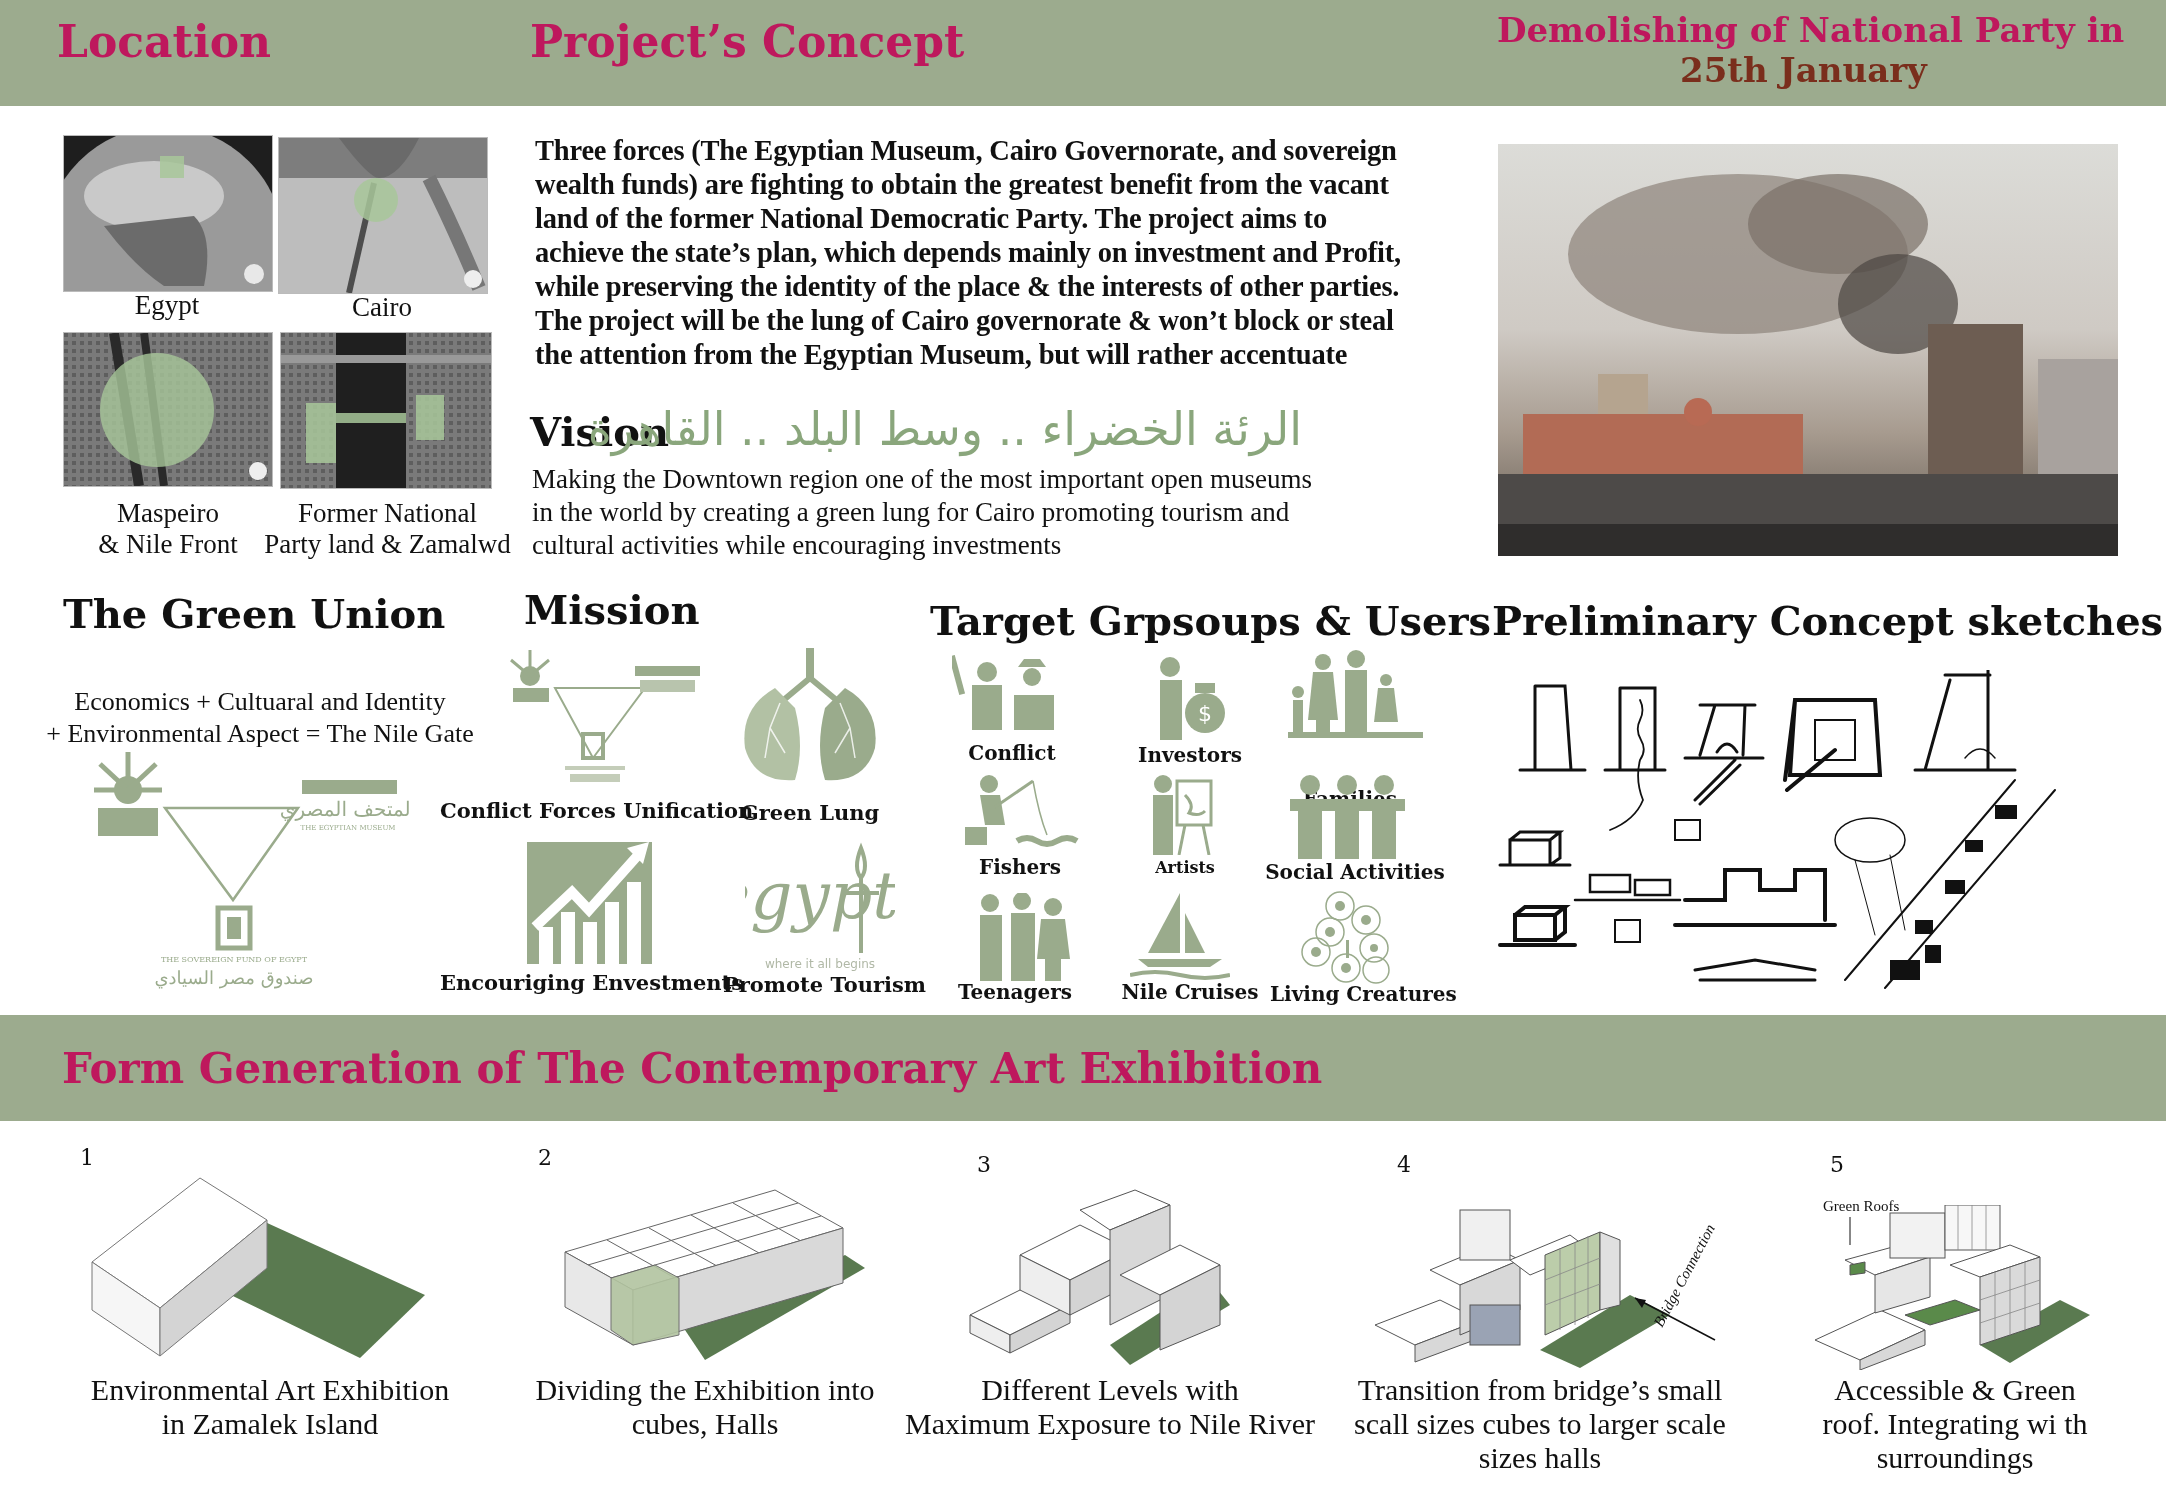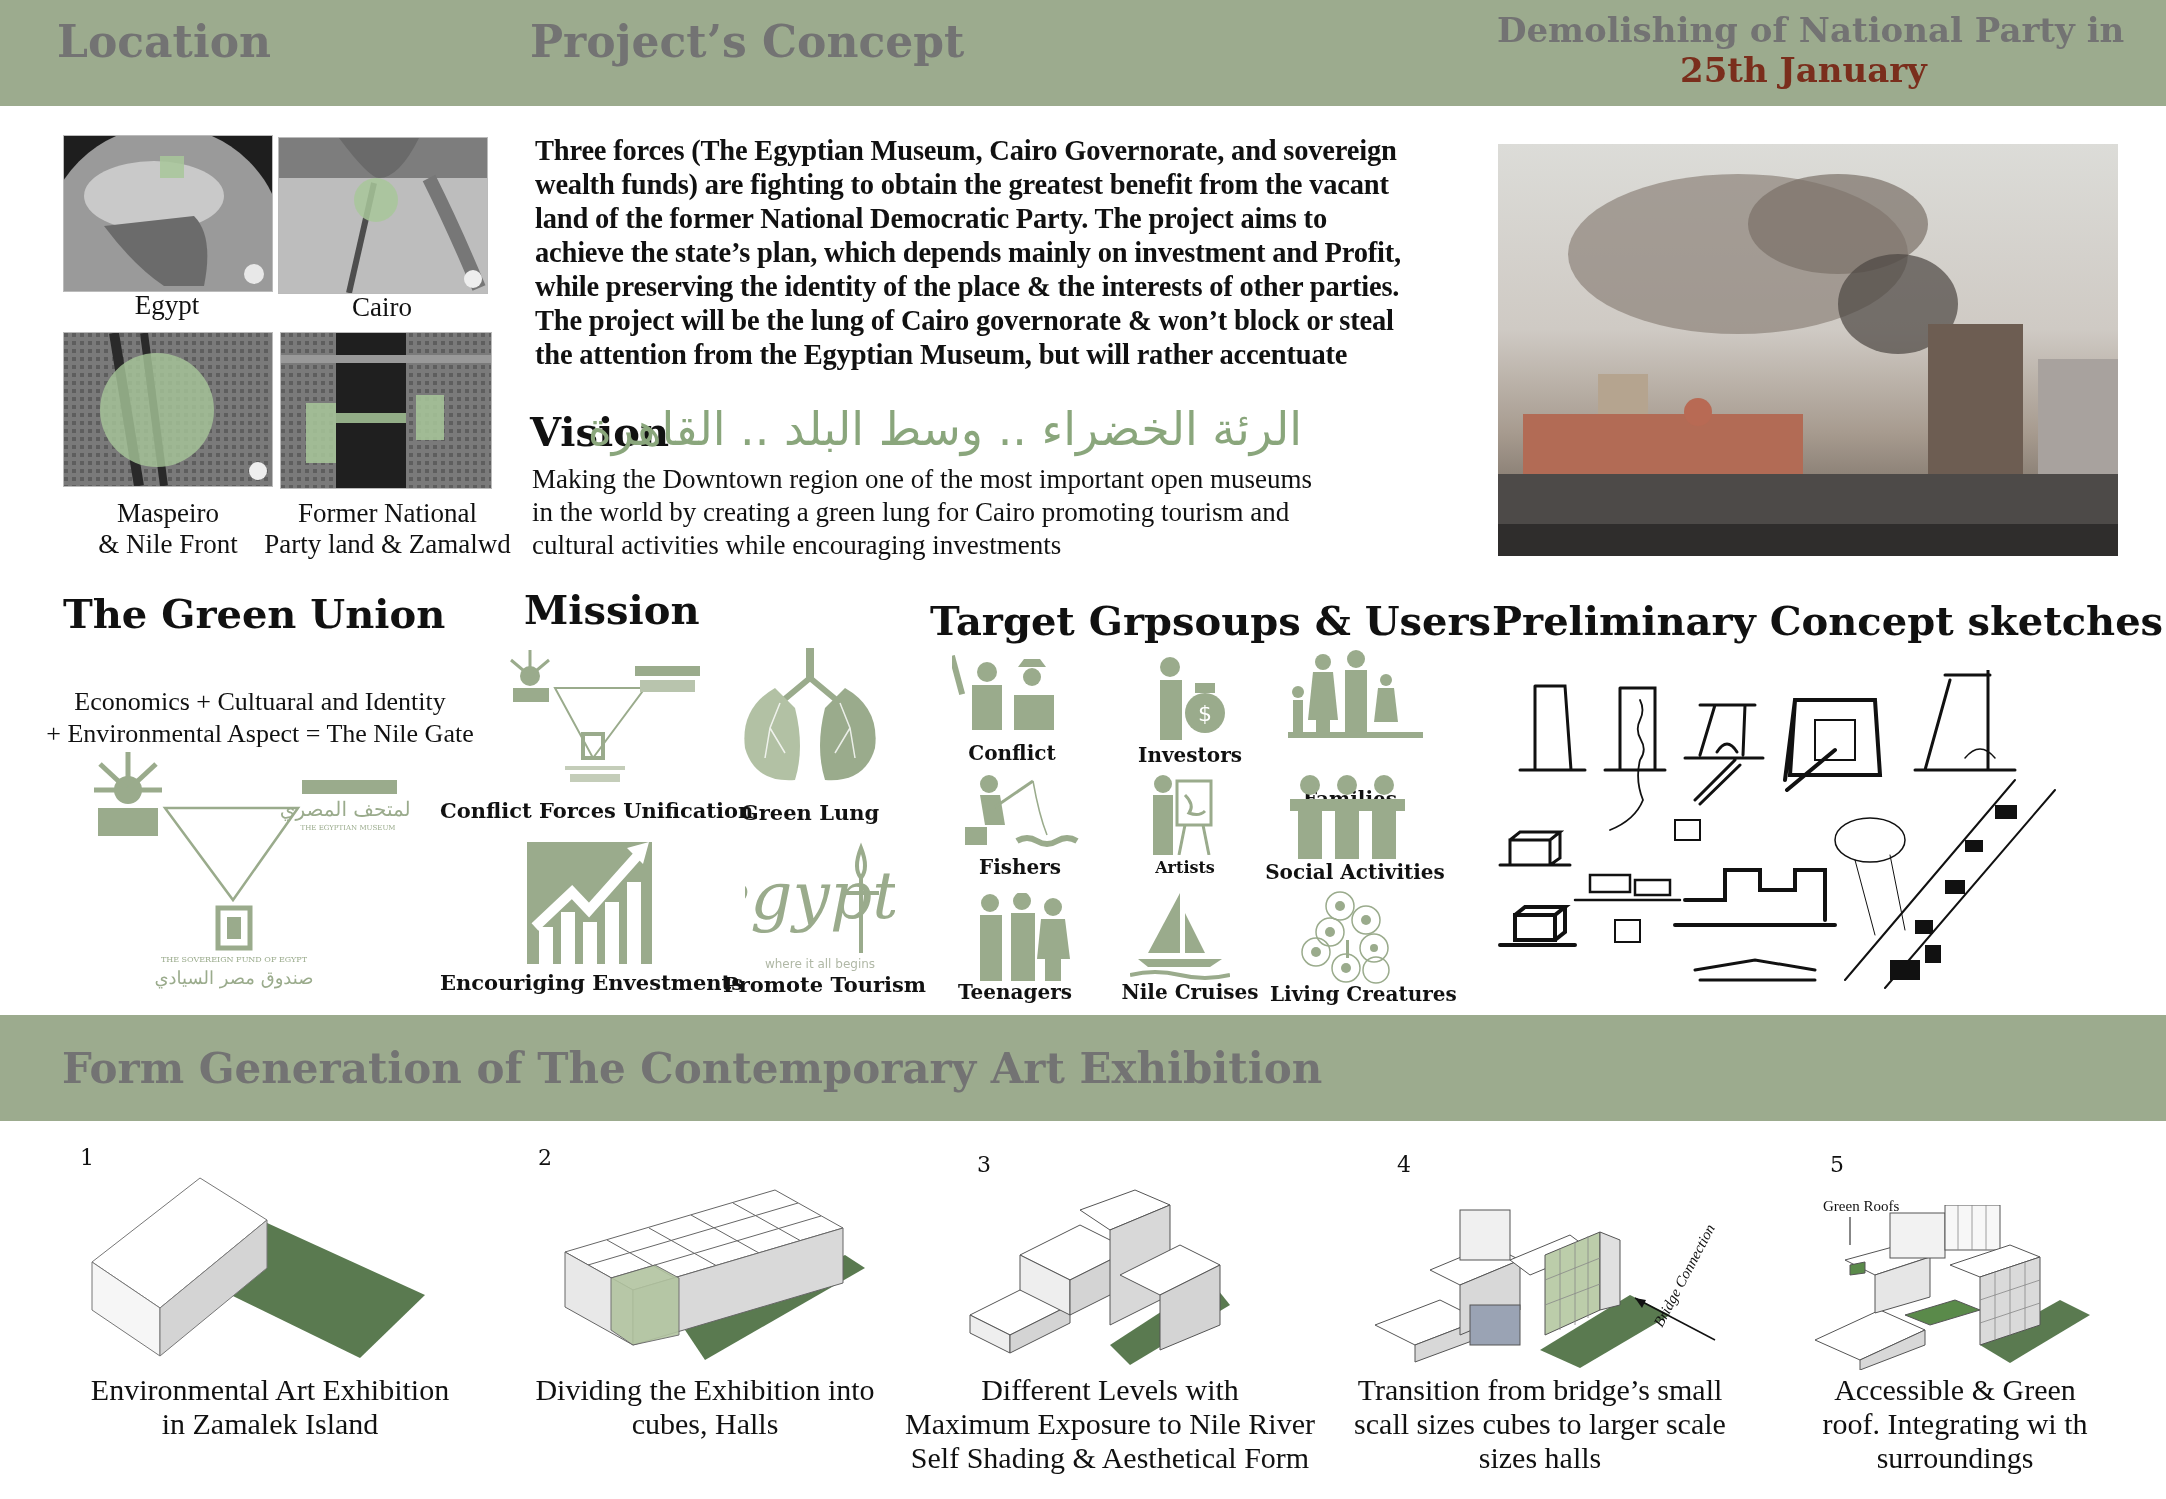--- a/index.html
+++ b/index.html
@@ -1,20 +1,20 @@
 <!DOCTYPE html>
 <html><head>
 <meta charset="utf-8">
 <style>
   html, body { margin:0; padding:0; background:#ffffff; }
   body { width:2166px; height:1499px; position:relative; overflow:hidden;
          font-family:"DejaVu Serif","Liberation Serif",serif; color:#111; }
   .abs { position:absolute; }
   .banner { position:absolute; background:#9cab8e; }
-  .banner-title { position:absolute; color:#737373; font-family:"DejaVu Serif",serif; font-weight:bold; white-space:nowrap; }
+  .banner-title { position:absolute; color:#be185d; font-family:"DejaVu Serif",serif; font-weight:bold; white-space:nowrap; }
   .h2 { position:absolute; font-family:"DejaVu Serif",serif; font-weight:bold; color:#111; white-space:nowrap; }
   .cap { position:absolute; font-family:"Liberation Serif",serif; text-align:center; color:#111; line-height:1.15; }
   .bcap { position:absolute; font-family:"DejaVu Serif",serif; font-weight:bold; text-align:center; color:#111; white-space:nowrap; }
   .map { position:absolute; background:#555; overflow:hidden; border:1px solid #bbb; }
   .concept-text { position:absolute; font-family:"Liberation Serif",serif; font-weight:bold; font-size:28.5px; line-height:34px; color:#111; letter-spacing:-0.2px; }
   .vision-text { position:absolute; font-family:"Liberation Serif",serif; font-size:27px; line-height:33px; color:#111; }
   .arabic { position:absolute; color:#8aa67c; font-family:"DejaVu Sans",sans-serif; font-size:46px; direction:rtl; white-space:nowrap; }
   .icon-green { fill:#9aab8c; }
   .step-num { position:absolute; font-family:"DejaVu Serif",serif; font-size:22px; color:#111; }
   .step-cap { position:absolute; font-family:"Liberation Serif",serif; font-size:30px; line-height:34px; text-align:center; color:#111; }
@@ -428,21 +428,20 @@
       <polygon points="120,25 175,5 210,20 150,45" fill="#fff"></polygon>
       <polygon points="150,45 210,20 210,110 150,140" fill="#d8d8d8"></polygon>
       <polygon points="160,90 220,60 260,80 200,110" fill="#fff"></polygon>
       <polygon points="200,110 260,80 260,140 200,165" fill="#d4d4d4"></polygon>
     </g>
   </svg>
 </div>
 <div class="step-cap" style="left:890px;top:1373px;width:440px;">
   <div>Different Levels with</div>
   <div>Maximum Exposure to Nile River</div>
-  <div>Self Shading &amp; Aesthetical Form</div>
 </div>
 
 <div class="step-num" style="left:1397px;top:1152px;">4</div>
 <div class="abs" style="left:1370px;top:1190px;width:370px;height:180px;">
   <svg width="370" height="180">
     <polygon points="170,160 260,105 300,125 210,178" fill="#5a7a50"></polygon>
     <g stroke="#555" stroke-width="1">
       <polygon points="5,135 70,110 110,130 45,155" fill="#fff"></polygon>
       <polygon points="45,155 110,130 110,148 45,172" fill="#d8d8d8"></polygon>
       <polygon points="60,80 120,55 150,70 90,95" fill="#fff"></polygon>

